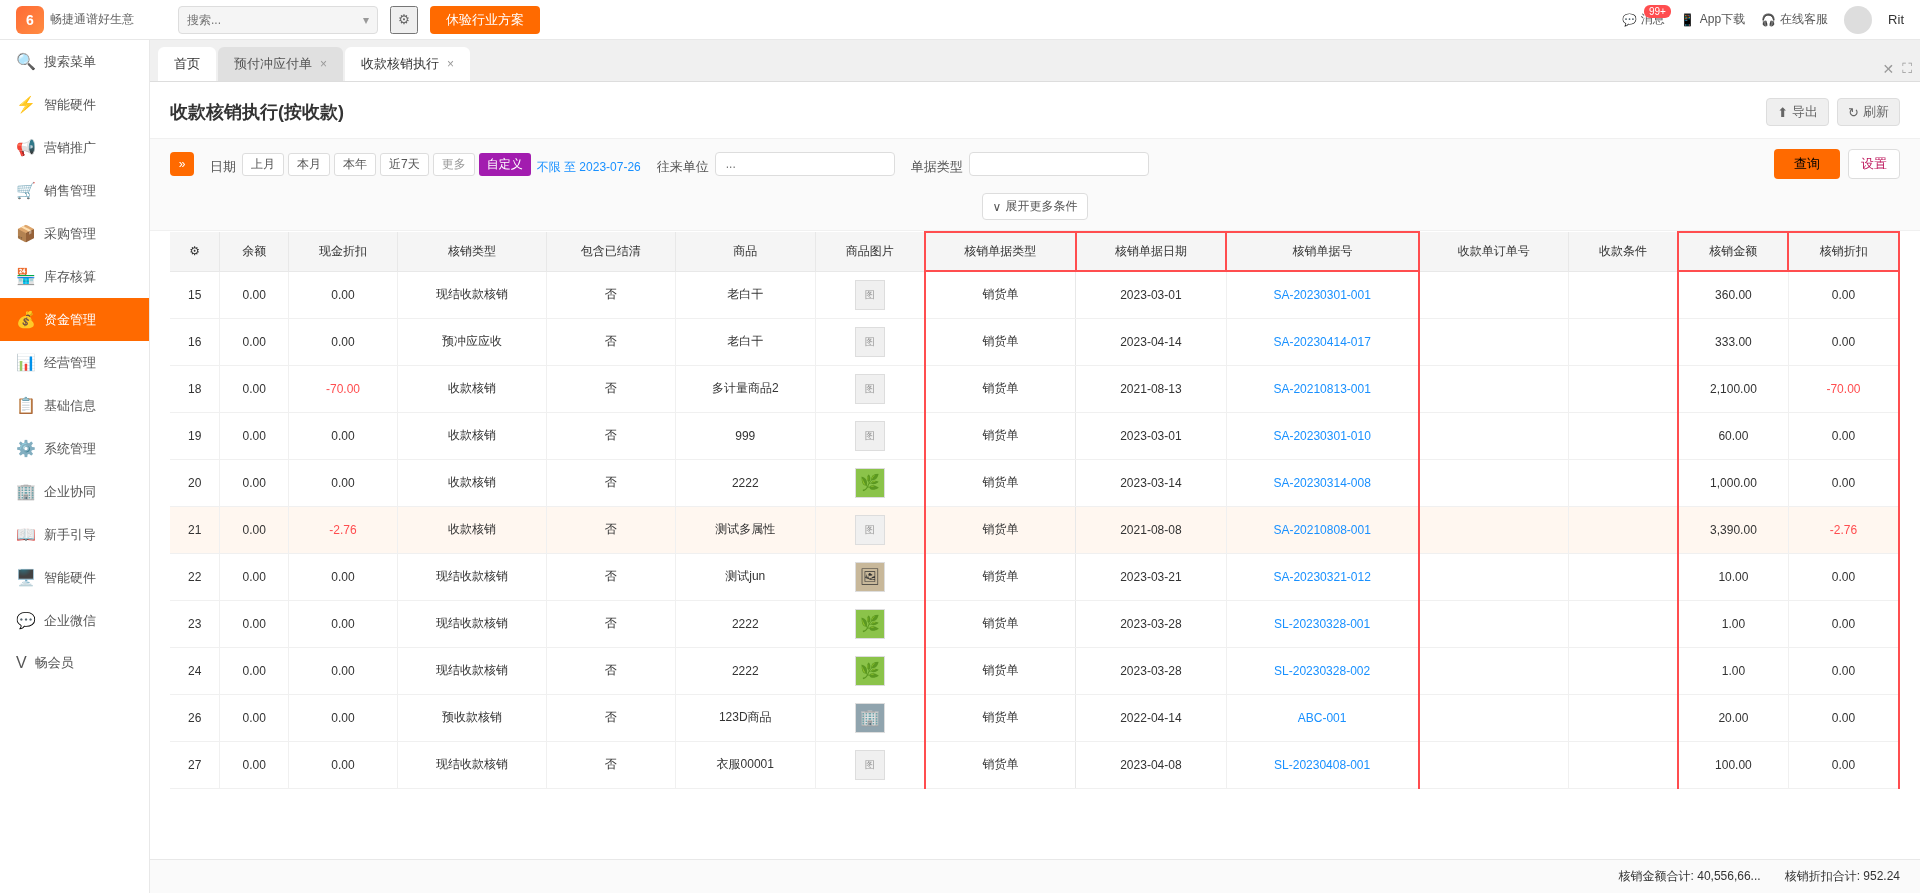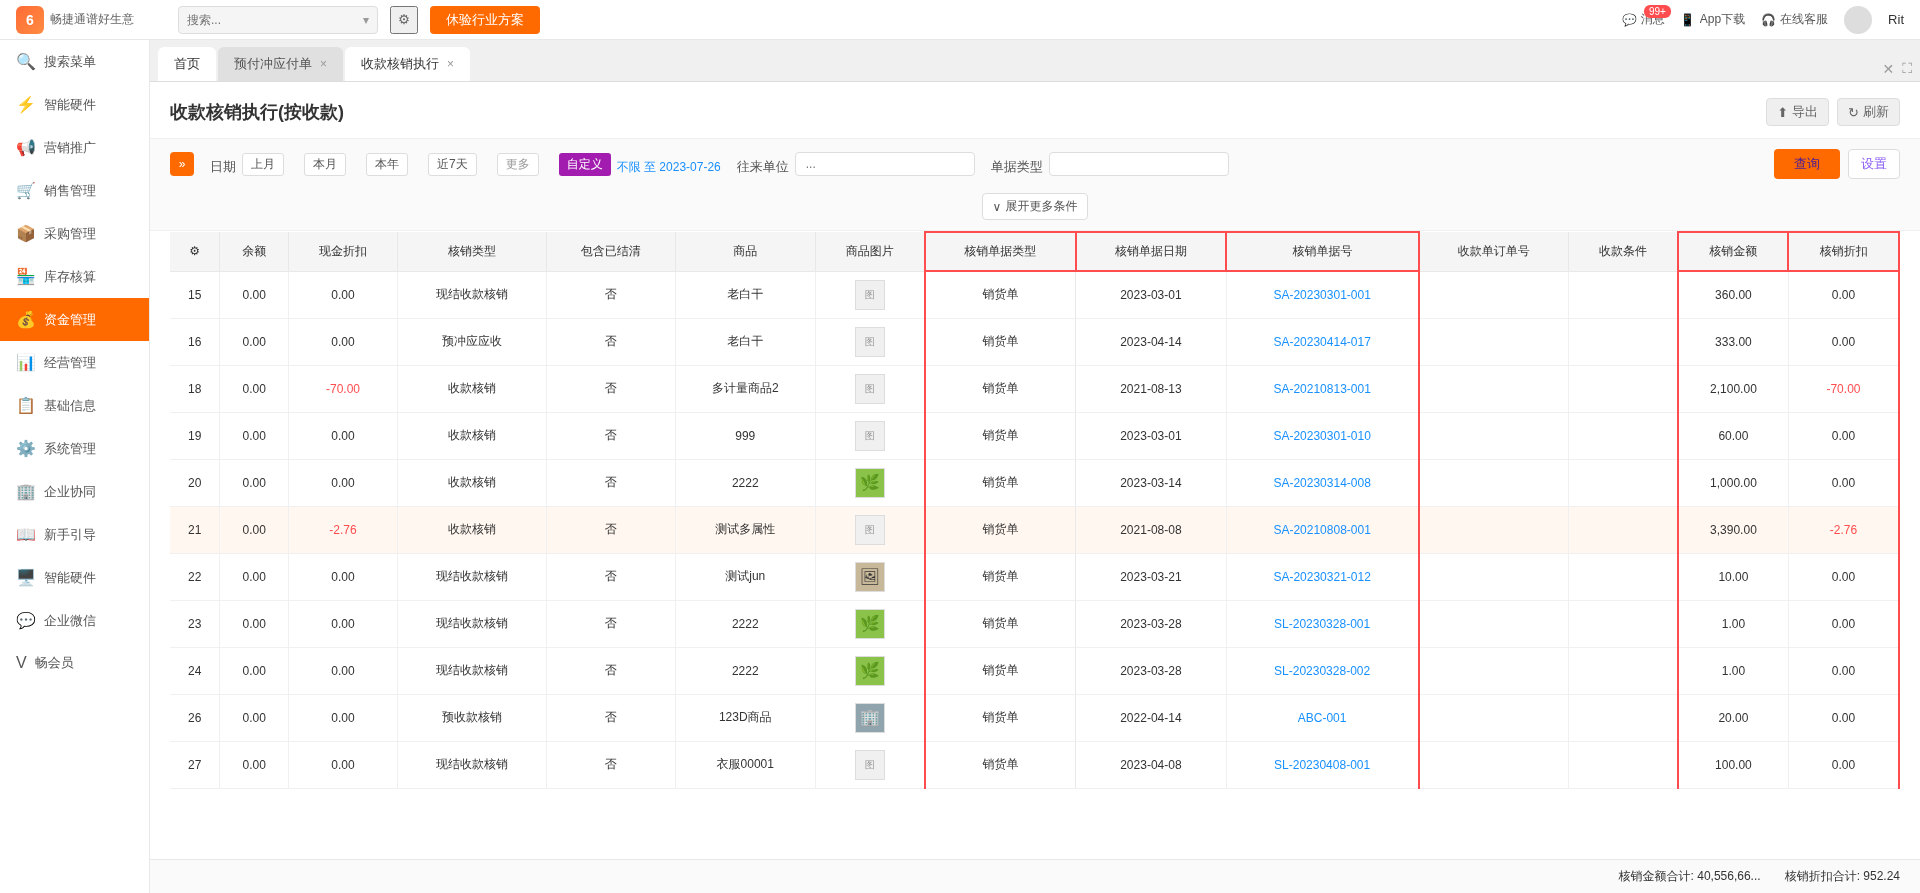--- a/index.html
+++ b/index.html
@@ -48,29 +48,29 @@
     .page-actions { display: flex; gap: 8px; }
     .export-btn { display: flex; align-items: center; gap: 4px; color: #666; cursor: pointer; font-size: 13px; border: 1px solid #ddd; border-radius: 4px; padding: 4px 10px; }
     .refresh-btn { display: flex; align-items: center; gap: 4px; color: #666; cursor: pointer; font-size: 13px; border: 1px solid #ddd; border-radius: 4px; padding: 4px 10px; }
 
     
     .filter-bar { padding: 10px 20px; background: #fafafa; border-bottom: 1px solid #f0f0f0; }
     .filter-row { display: flex; align-items: center; gap: 16px; flex-wrap: wrap; }
     .filter-toggle { width: 24px; height: 24px; background: #ff6a00; border-radius: 4px; display: flex; align-items: center; justify-content: center; color: white; cursor: pointer; font-size: 12px; }
     .filter-group { display: flex; align-items: flex-end; gap: 6px; }
     .filter-label { color: #555; font-size: 13px; }
-    .date-btns { display: flex; gap: 20px; }
+    .date-btns { display: flex; gap: 4px; }
     .date-btn { padding: 2px 8px; border: 1px solid #ddd; border-radius: 3px; background: white; cursor: pointer; font-size: 12px; color: #555; }
     .date-btn.more { color: #999; }
     .date-custom { background: #a21caf; color: white; border: none; padding: 2px 8px; border-radius: 3px; font-size: 12px; cursor: pointer; }
     .date-range { color: #1890ff; font-size: 12px; }
     .filter-input { border: 1px solid #ddd; border-radius: 4px; padding: 4px 10px; font-size: 12px; min-width: 180px; outline: none; }
     .filter-select { border: 1px solid #ddd; border-radius: 4px; padding: 4px 24px 4px 10px; font-size: 12px; min-width: 180px; outline: none; appearance: none; background: white; }
-    .search-btn { background: #ff6a00; color: #4c1d95; border: none; border-radius: 4px; padding: 5px 20px; font-size: 13px; cursor: pointer; }
-    .setting-btn { background: white; color: #8b5cf6; border: 1px solid #ddd; border-radius: 4px; padding: 5px 12px; font-size: 13px; cursor: pointer; }
+    .search-btn { background: #ff6a00; color: #000000; border: none; border-radius: 4px; padding: 5px 20px; font-size: 13px; cursor: pointer; }
+    .setting-btn { background: white; color: #be185d; border: 1px solid #ddd; border-radius: 4px; padding: 5px 12px; font-size: 13px; cursor: pointer; }
     .expand-btn { display: flex; align-items: center; gap: 4px; color: #555; cursor: pointer; font-size: 12px; border: 1px solid #ddd; border-radius: 4px; padding: 4px 10px; background: white; margin: 8px auto 0; width: fit-content; }
 
     
     .table-container { flex: 1; overflow: auto; padding: 0 20px; }
     table { width: 100%; border-collapse: collapse; font-size: 12px; }
     thead tr { background: #f5f5f5; }
     th { padding: 10px 8px; text-align: center; border-bottom: 1px solid #e8e8e8; border-right: 1px solid #e8e8e8; color: #333; font-weight: 500; white-space: nowrap; }
     td { padding: 8px 8px; text-align: center; border-bottom: 1px solid #f0f0f0; border-right: 1px solid #f0f0f0; white-space: nowrap; }
     tr.highlighted td { background: #fff7f0; }
     .link-text { color: #1890ff; cursor: pointer; text-decoration: none; }

